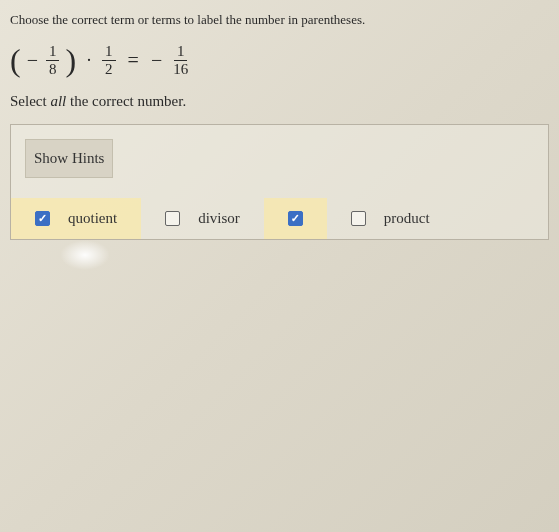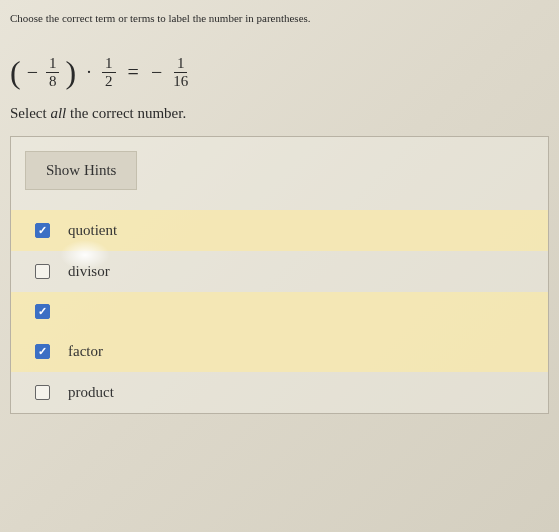--- a/index.html
+++ b/index.html
@@ -11,22 +11,22 @@
       font-family: Georgia, 'Times New Roman', serif;
       background: linear-gradient(135deg, #e8e4d8 0%, #ddd8ca 50%, #d4cfc0 100%);
       width: 559px;
       height: 532px;
       padding: 12px 10px;
       color: #2a2a2a;
       position: relative;
       overflow: hidden;
     }
     .question-text {
-      font-size: 11px;
-      margin-bottom: 30px;
+      font-size: 13px;
+      margin-bottom: 14px;
       font-weight: 500;
     }
     .equation {
       font-size: 22px;
       margin-bottom: 14px;
       display: flex;
       align-items: center;
       gap: 6px;
     }
     .paren {
@@ -71,29 +71,29 @@
       background: rgba(240, 237, 228, 0.5);
       padding: 0;
     }
     .hints-wrap {
       padding: 14px 14px 20px 14px;
     }
     .show-hints {
       display: inline-block;
       background: #d8d3c5;
       border: 1px solid #c4bfae;
-      padding: 10px 20px;
+      padding: 10px 8px;
       font-size: 15px;
       font-family: Georgia, serif;
       cursor: pointer;
       color: #333;
     }
     .options {
       display: flex;
-      flex-direction: column;
+      flex-direction: row;
     }
     .option {
       display: flex;
       align-items: center;
       padding: 12px 24px;
       gap: 18px;
       font-size: 15px;
     }
     .option.selected {
       background: rgba(248, 232, 170, 0.75);
@@ -172,24 +172,20 @@
         <span class="checkbox checked"></span>
         <span class="option-label">quotient</span>
       </div>
       <div class="option">
         <span class="checkbox"></span>
         <span class="option-label">divisor</span>
       </div>
       <div class="option selected">
         <span class="checkbox checked"></span>
       </div>
-      <div class="option selected">
-        <span class="checkbox checked"></span>
-        <span class="option-label">factor</span>
-      </div>
       <div class="option">
         <span class="checkbox"></span>
         <span class="option-label">product</span>
       </div>
     </div>
 </div>
 
 <div class="glare"></div>
 
 </body></html>

